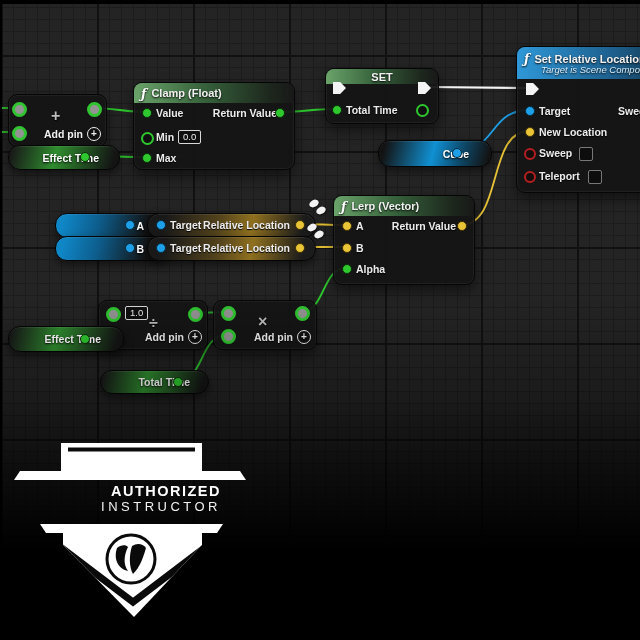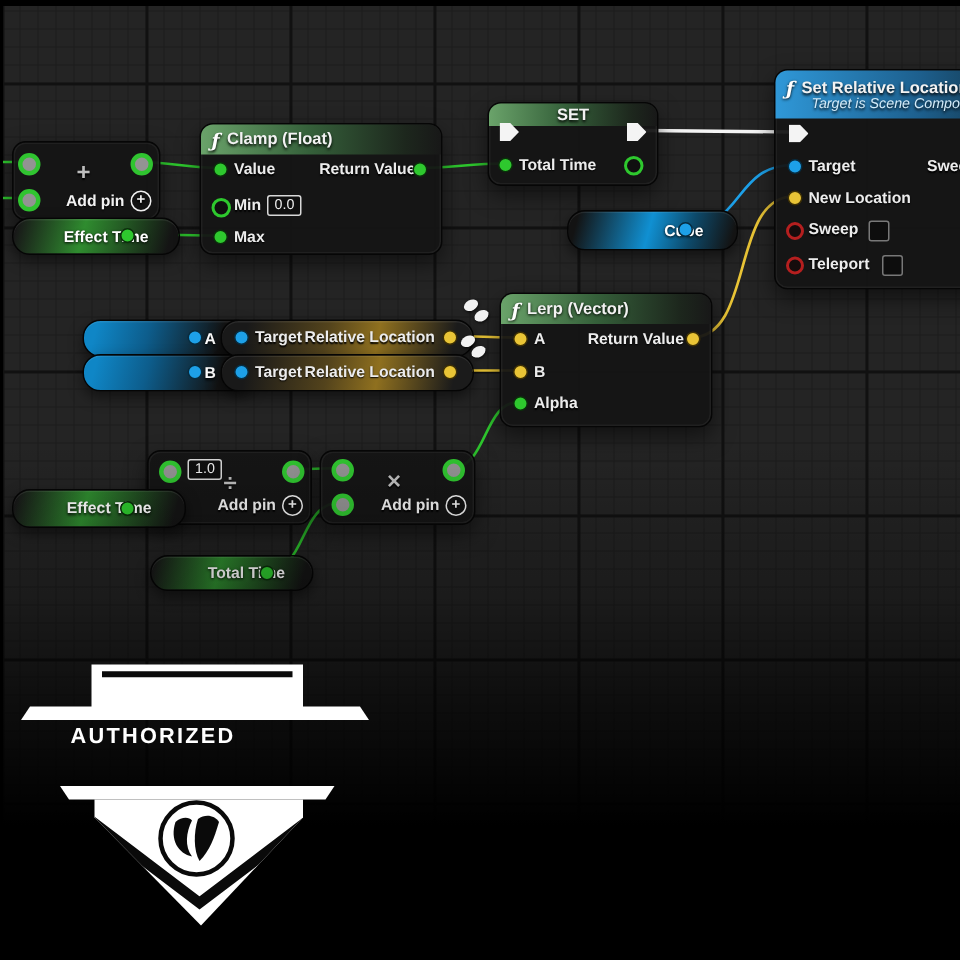--- a/index.html
+++ b/index.html
@@ -51,21 +51,21 @@
   .addpin-circle::before{content:"+";position:absolute;left:0;top:0;width:12px;height:12px;line-height:11px;
     text-align:center;font-size:10px;color:#f0f0f0;}
   .op{position:absolute;color:#bdbdbd;font-weight:bold;font-size:16px;text-shadow:0 1px 1px #000;z-index:3;}
   .bubble{position:absolute;width:10px;height:7px;background:#f2f2f2;border-radius:50%;
     box-shadow:0 1px 2px rgba(0,0,0,.7);transform:rotate(-28deg);z-index:3;}
   .vignette{position:absolute;inset:0;z-index:4;pointer-events:none;
     background:linear-gradient(to bottom,rgba(0,0,0,0) 0%,rgba(0,0,0,0) 46%,rgba(0,0,0,.25) 62%,rgba(0,0,0,.62) 73%,#000 86%);}
   .edge-top{position:absolute;left:0;top:0;width:640px;height:4px;background:#000;z-index:6;}
   .edge-left{position:absolute;left:0;top:0;width:2px;height:640px;background:#000;z-index:6;}
   .badge{position:absolute;left:0;top:430px;width:262px;height:210px;z-index:5;}
-  .badge-text{position:absolute;left:47px;width:200px;text-align:left;color:#fff;z-index:5;}
+  .badge-text{position:absolute;left:21px;width:200px;text-align:right;color:#fff;z-index:5;}
   .badge-l1{top:483px;font-size:14.5px;font-weight:bold;letter-spacing:1.5px;}
   .badge-l2{top:499px;font-size:13px;font-weight:normal;letter-spacing:3.5px;color:#f2f2f2;}
 </style>
 </head>
 <body>
 
 <div id="screen">
 
   <svg class="wires" width="640" height="640">
     <path d="M -6,108 L 18,108" stroke="#2ec82e" stroke-width="1.8" fill="none"></path>
@@ -241,16 +241,17 @@
     <rect x="68" y="17.5" width="127" height="4" fill="#0a0a0a"></rect>
     <polygon points="20,41 240,41 246,50 14,50" fill="#fff"></polygon>
     <polygon points="40,94 223,94 217,103 46,103" fill="#fff"></polygon>
     <polygon points="63,103 202,103 202,115 134,187 63,115" fill="#fff"></polygon>
     <path d="M58,115 L133,172 L208,115" stroke="#0a0a0a" stroke-width="7" fill="none" clip-path="url(#pent)"></path>
     <circle cx="131" cy="129" r="24" fill="#fff" stroke="#0a0a0a" stroke-width="3"></circle>
     <path d="M117,118 C121,114.5 126,114.5 128,117 C124,125 123,134 128,141 C119,139 113,130 117,118 Z" fill="#0a0a0a"></path>
     <path d="M132,116 C137,112.5 143,113.5 146,118 C143,128 140,137 133,144 C129,137 129,125 132,116 Z" fill="#0a0a0a"></path>
   </svg>
   <div class="badge-text badge-l1">AUTHORIZED</div>
+  <div class="badge-text badge-l2">INSTRUCTOR</div>
 
   <div class="edge-top"></div>
   <div class="edge-left"></div>
 </div>
 
 </body></html>

